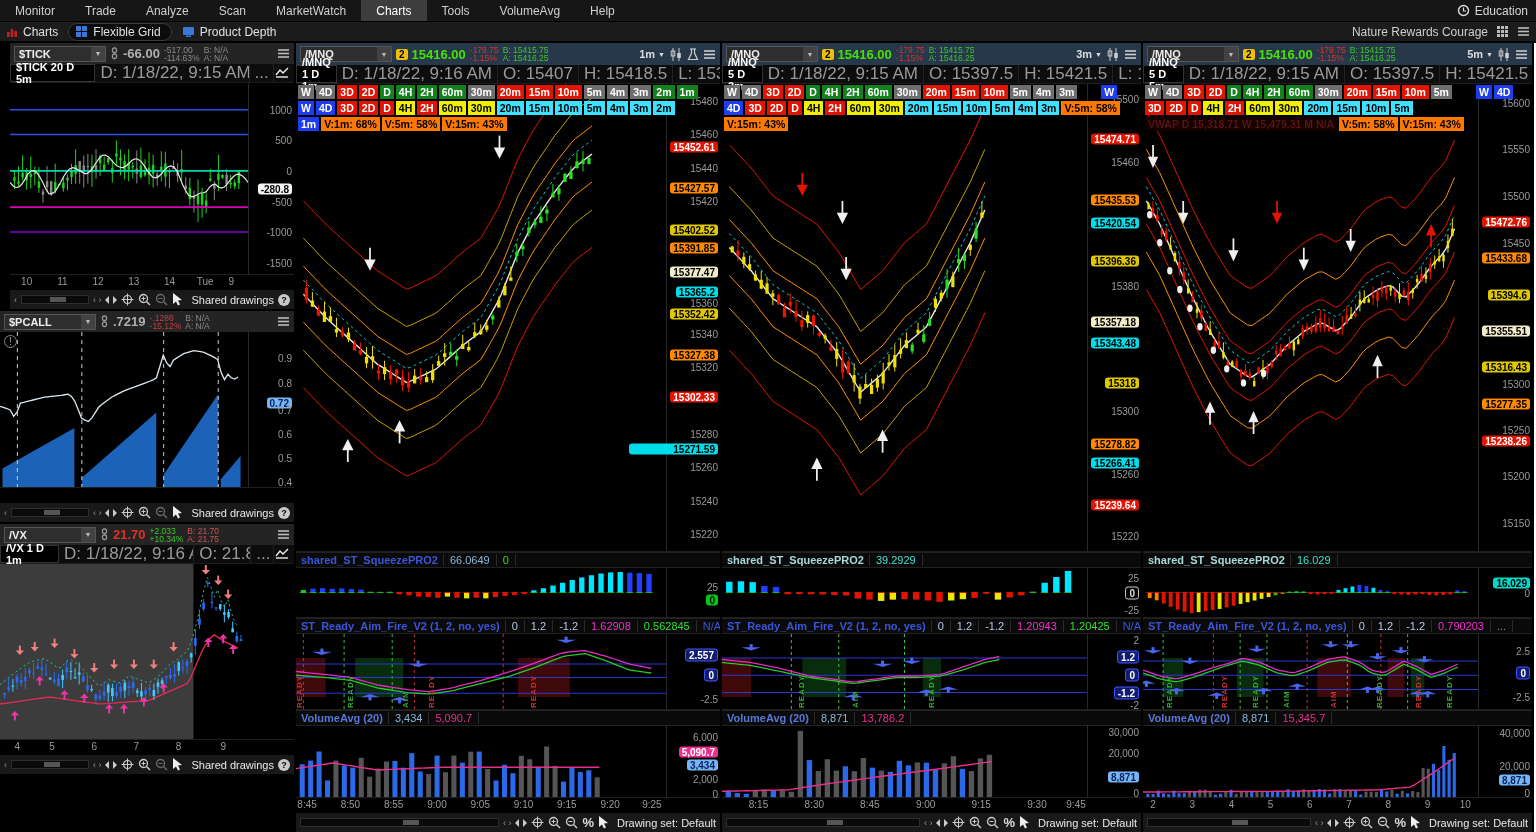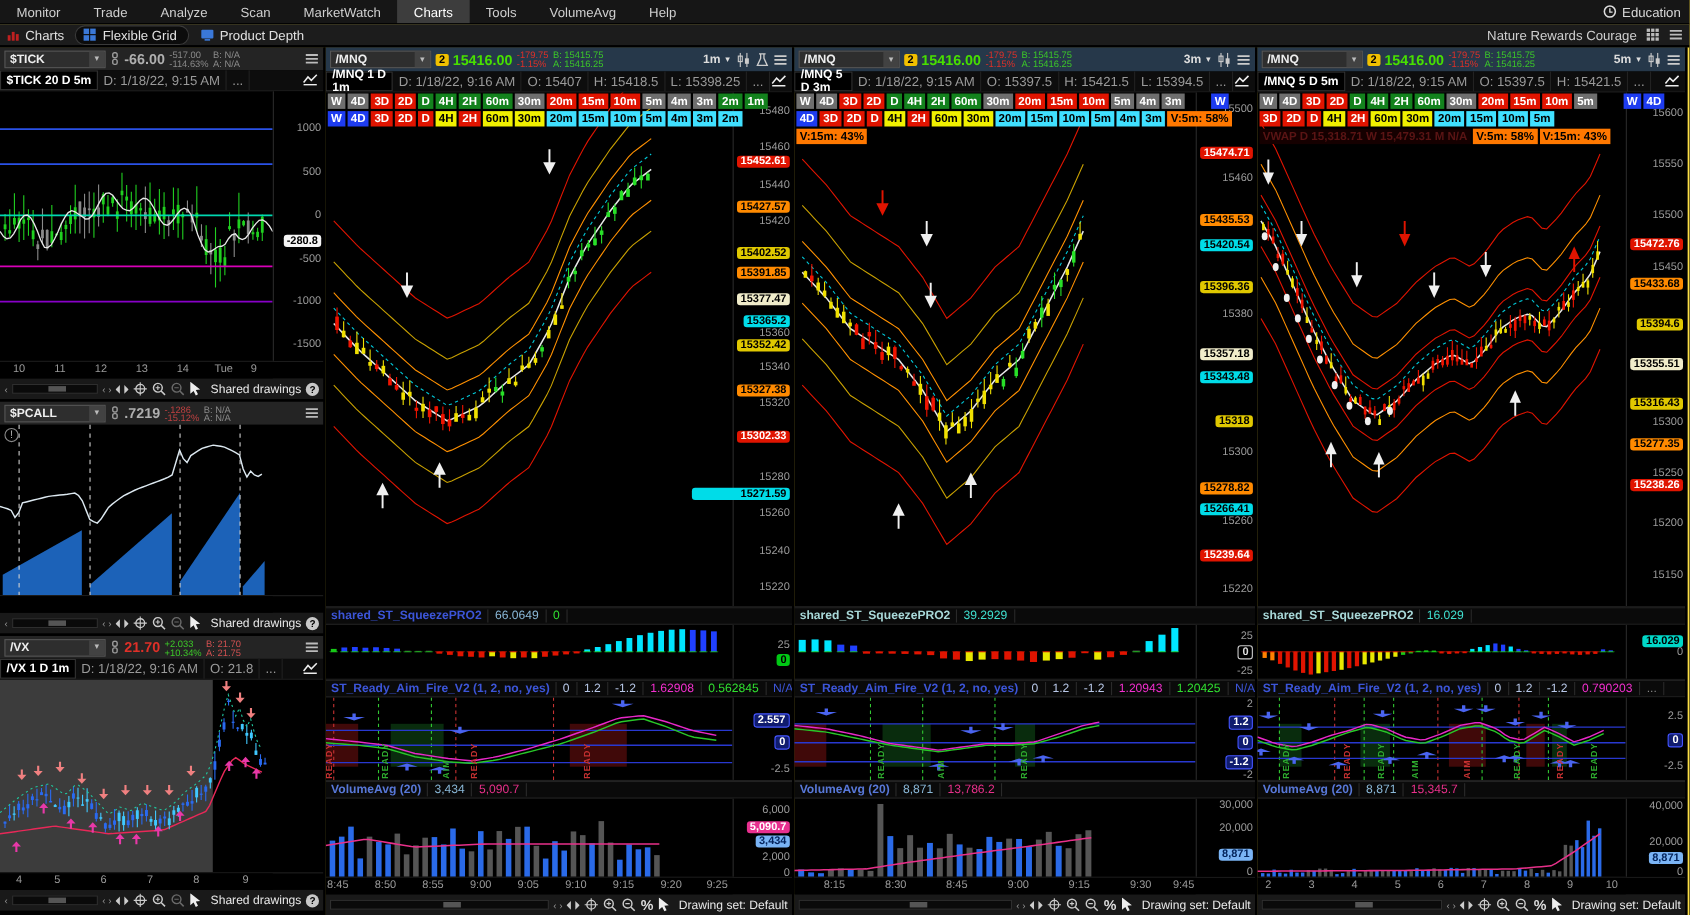--- a/index.html
+++ b/index.html
@@ -1,17 +1,17 @@
 <!DOCTYPE html>
 <html><head>
 <meta charset="utf-8">
 <style>
 html,body{margin:0;padding:0;background:#000;font-family:"Liberation Sans",sans-serif;}
 *{box-sizing:border-box;}
-.app{width:1536px;height:832px;background:#fde047;overflow:hidden;position:relative;color:#ccc;font-size:11px;}
+.app{width:1536px;height:832px;background:#ffffff;overflow:hidden;position:relative;color:#ccc;font-size:11px;}
 
 .menubar{height:22px;background:#161616;display:flex;align-items:center;border-bottom:1px solid #000;}
 .menu-item{padding:2px 15px;font-size:12px;color:#cfcfcf;cursor:default;height:100%;display:flex;align-items:center;}
 .menu-item.active{background:#3d3d3d;color:#fff;}
 .menu-right{margin-left:auto;display:flex;align-items:center;gap:5px;padding-right:8px;color:#d8d8d8;font-size:12px;}
 
 .subbar{height:21px;background:#1c1c1c;display:flex;align-items:center;border-bottom:2px solid #000;padding-left:6px;gap:10px;}
 .sub-item{display:flex;align-items:center;gap:5px;color:#e0e0e0;font-size:12px;}
 .pill{background:#0c0c0c;border:1px solid #3a3a3a;border-radius:9px;padding:1px 10px 1px 6px;}
 .subbar-right{margin-left:auto;display:flex;align-items:center;gap:8px;padding-right:6px;color:#cfcfcf;font-size:12px;}
@@ -26,21 +26,21 @@
 .sym-select{background:#2e2e2e;border:1px solid #555;height:16px;display:flex;align-items:center;width:92px;font-weight:bold;color:#eee;font-size:11px;padding-left:4px;}
 .sym-select .dd{margin-left:auto;background:#424242;width:14px;height:100%;display:flex;align-items:center;justify-content:center;font-size:7px;color:#bbb;}
 .badge2{background:#f0c000;color:#000;font-weight:bold;font-size:10px;padding:0 3px;border-radius:2px;}
 .last{font-weight:bold;font-size:13px;}
 .stack{display:flex;flex-direction:column;line-height:8px;font-size:8.5px;}
 .tf-select{margin-left:auto;display:flex;align-items:center;gap:3px;color:#ddd;font-weight:bold;font-size:11px;}
 .hicon{display:flex;align-items:center;color:#ccc;}
 
 .ptitle{height:19px;background:#0d0d0d;display:flex;align-items:center;flex:none;border-bottom:1px solid #1c1c1c;}
 .ptitle .tname{background:#000;border:1px solid #333;color:#fff;font-weight:bold;font-size:11px;padding:0 5px;height:100%;display:flex;align-items:center;}
-.tfield{color:#9a9a9a;font-size:12px;padding:0 5px;border-right:1px solid #222;height:100%;display:flex;align-items:center;white-space:nowrap;overflow:hidden;}
+.tfield{color:#9a9a9a;font-size:17px;padding:0 5px;border-right:1px solid #222;height:100%;display:flex;align-items:center;white-space:nowrap;overflow:hidden;}
 .ticon{margin-left:auto;padding-right:4px;color:#ddd;}
 
 .chips-overlay{position:absolute;top:1px;left:2px;z-index:5;right:56px;}
 .chip-row{margin-bottom:2px;line-height:14px;white-space:nowrap;}
 .chip{display:inline-block;font-size:10.5px;font-weight:bold;padding:0 3px;margin-right:2px;line-height:14px;}
 .chip.w{background:#6e6e6e;color:#fff;}.chip.r{background:#e01400;color:#fff;}
 .chip.g{background:#13821d;color:#fff;}.chip.y{background:#f0f000;color:#000;}
 .chip.c{background:#40e0ff;color:#000;}.chip.b{background:#1e3cf0;color:#fff;}
 .chip.o{background:#ff7800;color:#000;}.chip.gap{background:transparent;min-width:20px;}
 .chip.dk{background:#150000;color:#5a1414;}
@@ -146,21 +146,21 @@
           <g stroke="#bbb" stroke-width="1.6">
             <line x1="1" y1="2" x2="12" y2="2"></line>
             <line x1="1" y1="5.5" x2="12" y2="5.5"></line>
             <line x1="1" y1="9" x2="12" y2="9"></line>
           </g>
         </svg>
     </div>
   </div>
   <div class="main">
     <div class="left-col" id="left-col">
-        <div class="mini" style="height: 322px;">
+        <div class="mini" style="height: 268px; padding-left: 10px;">
     <div class="phead">
       <div class="sym-select">
               <span>$TICK</span>
               <span class="dd">▼</span>
             </div>
       <svg width="9" height="13" viewBox="0 0 9 13">
               <g fill="none" stroke="#999" stroke-width="1.3">
                 <rect x="2.5" y="1" width="4" height="4.5" rx="1.5"></rect>
                 <rect x="2.5" y="7" width="4" height="4.5" rx="1.5"></rect>
               </g>
@@ -416,20 +416,29 @@
                 <polygon points="1,100 1,88 30,62 30,100" fill="#1c62b8"></polygon>
                 <polygon points="33,100 33,94 63,52 63,100" fill="#1c62b8"></polygon>
                 <polygon points="66,100 66,92 88,40 88,100" fill="#1c62b8"></polygon>
                 <polygon points="89,100 89,95 97,80 97,100" fill="#1c62b8"></polygon>
                 <line x1="7" y1="0" x2="7" y2="100" stroke="#cfcfcf" stroke-width="1" stroke-dasharray="4,4" class="ns"></line>
                 <line x1="33" y1="0" x2="33" y2="100" stroke="#cfcfcf" stroke-width="1" stroke-dasharray="4,4" class="ns"></line>
                 <line x1="66" y1="0" x2="66" y2="100" stroke="#cfcfcf" stroke-width="1" stroke-dasharray="4,4" class="ns"></line>
                 <line x1="88" y1="0" x2="88" y2="100" stroke="#cfcfcf" stroke-width="1" stroke-dasharray="4,4" class="ns"></line>
                 <path d="M0.00 48.00 L1.37 48.69 L2.74 49.37 L4.11 50.34 L5.49 54.46 L6.86 51.71 L8.23 45.91 L9.60 45.36 L10.97 44.81 L12.34 44.26 L13.71 43.71 L15.09 43.17 L16.46 42.62 L17.83 42.07 L19.20 41.80 L20.57 41.57 L21.94 41.34 L23.31 41.11 L24.69 40.83 L26.06 40.49 L27.43 40.14 L28.80 41.60 L30.17 44.69 L31.54 50.17 L32.91 55.66 L34.29 56.86 L35.66 57.77 L37.03 55.43 L38.40 52.00 L39.77 48.57 L41.14 46.63 L42.51 44.98 L43.89 43.34 L45.26 41.79 L46.63 40.70 L48.00 39.60 L49.37 38.50 L50.74 37.55 L52.11 36.73 L53.49 35.91 L54.86 35.09 L56.23 34.26 L57.60 33.44 L58.97 32.62 L60.34 31.77 L61.71 30.86 L63.09 29.54 L64.46 22.23 L65.83 14.91 L67.20 20.00 L68.57 22.29 L69.94 18.17 L71.31 16.69 L72.69 15.31 L74.06 13.97 L75.43 13.29 L76.80 12.60 L78.17 12.04 L79.54 12.39 L80.91 12.73 L82.29 13.21 L83.66 14.24 L85.03 15.27 L86.40 16.40 L87.77 17.77 L89.14 26.00 L90.51 30.71 L91.89 27.29 L93.26 29.51 L94.63 30.37 L96.00 29.00 " fill="none" stroke="#dce8f0" stroke-width="1.3" class="ns"></path>
               </svg>
+            </div>
+      <div class="gutter" style="width: 46px;">
+              <div class="al" style="top: 17%;">0.9</div>
+              <div class="al" style="top: 33%;">0.8</div>
+              <div class="al bdg ltblue" style="top: 45.5%;">0.72</div>
+              <div class="al" style="top: 50%;">0.7</div>
+              <div class="al" style="top: 65.5%;">0.6</div>
+              <div class="al" style="top: 81%;">0.5</div>
+              <div class="al" style="top: 96.5%;">0.4</div>
             </div>
     <div class="warn">!</div>
           </div>
     <div class="xaxis" style="margin-right: 46px;"></div>
     <div class="pfoot">
       <span class="arrowbtns">‹</span>
       <div class="scroll">
               <div class="thumb" style="left:42%"></div>
             </div>
       <span class="arrowbtns">‹ ›</span>
@@ -790,20 +799,21 @@
             </span>
       <span class="ticon"><svg width="16" height="12" viewBox="0 0 16 12">
                 <polyline points="2,9 6,4 9,7 14,2" fill="none" stroke="#eee" stroke-width="1.4"></polyline>
                 <line x1="2" y1="11" x2="14" y2="11" stroke="#eee" stroke-width="1.4"></line>
               </svg></span>
     </div>
     <div class="pane grow price-pane">
       <div class="chips-overlay">
               <div class="chip-row"><span class="chip w">W</span><span class="chip w">4D</span><span class="chip r">3D</span><span class="chip r">2D</span><span class="chip g">D</span><span class="chip g">4H</span><span class="chip g">2H</span><span class="chip g">60m</span><span class="chip w">30m</span><span class="chip r">20m</span><span class="chip r">15m</span><span class="chip r">10m</span><span class="chip w">5m</span><span class="chip w">4m</span><span class="chip w">3m</span><span class="chip g">2m</span><span class="chip g">1m</span></div>
               <div class="chip-row"><span class="chip b">W</span><span class="chip b">4D</span><span class="chip r">3D</span><span class="chip r">2D</span><span class="chip r">D</span><span class="chip y">4H</span><span class="chip r">2H</span><span class="chip y">60m</span><span class="chip y">30m</span><span class="chip c">20m</span><span class="chip c">15m</span><span class="chip c">10m</span><span class="chip c">5m</span><span class="chip c">4m</span><span class="chip c">3m</span><span class="chip c">2m</span></div>
+              <div class="chip-row"><span class="chip b">1m</span><span class="chip o">V:1m: 68%</span><span class="chip o">V:5m: 58%</span><span class="chip o">V:15m: 43%</span></div>
             </div>
       <div class="plot price-plot" style="right: 54px;">
               <svg viewBox="0 0 100 100" preserveAspectRatio="none">
                 <path d="M2.00 39.00 L3.11 39.93 L4.23 40.86 L5.34 41.79 L6.46 42.71 L7.57 43.64 L8.69 44.49 L9.80 45.29 L10.91 46.08 L12.03 46.88 L13.14 47.67 L14.26 48.47 L15.37 49.27 L16.49 50.06 L17.60 50.86 L18.71 51.65 L19.83 52.45 L20.94 53.24 L22.06 54.03 L23.17 54.59 L24.29 55.14 L25.40 55.70 L26.51 56.26 L27.63 56.81 L28.74 57.37 L29.86 57.93 L30.97 57.64 L32.09 57.22 L33.20 56.80 L34.31 56.38 L35.43 55.96 L36.54 55.55 L37.66 55.13 L38.77 54.45 L39.89 53.65 L41.00 52.86 L42.11 52.06 L43.23 51.27 L44.34 50.47 L45.46 49.73 L46.57 49.06 L47.69 48.39 L48.80 47.72 L49.91 47.05 L51.03 45.56 L52.14 44.00 L53.26 42.44 L54.37 40.88 L55.49 39.03 L56.60 36.80 L57.71 34.57 L58.83 32.34 L59.94 30.11 L61.06 28.41 L62.17 26.74 L63.29 25.07 L64.40 23.53 L65.51 22.23 L66.63 20.93 L67.74 19.63 L68.86 18.33 L69.97 17.03 L71.09 15.91 L72.20 14.80 L73.31 13.69 L74.43 12.57 L75.54 11.67 L76.66 11.01 L77.77 10.34 L78.89 9.67 L80.00 9.00 " fill="none" stroke="#ff9000" stroke-width="1" class="ns"></path>
                 <path d="M2.00 51.00 L3.11 51.93 L4.23 52.86 L5.34 53.79 L6.46 54.71 L7.57 55.64 L8.69 56.49 L9.80 57.29 L10.91 58.08 L12.03 58.88 L13.14 59.67 L14.26 60.47 L15.37 61.27 L16.49 62.06 L17.60 62.86 L18.71 63.65 L19.83 64.45 L20.94 65.24 L22.06 66.03 L23.17 66.59 L24.29 67.14 L25.40 67.70 L26.51 68.26 L27.63 68.81 L28.74 69.37 L29.86 69.93 L30.97 69.64 L32.09 69.22 L33.20 68.80 L34.31 68.38 L35.43 67.96 L36.54 67.55 L37.66 67.13 L38.77 66.45 L39.89 65.65 L41.00 64.86 L42.11 64.06 L43.23 63.27 L44.34 62.47 L45.46 61.73 L46.57 61.06 L47.69 60.39 L48.80 59.72 L49.91 59.05 L51.03 57.56 L52.14 56.00 L53.26 54.44 L54.37 52.88 L55.49 51.03 L56.60 48.80 L57.71 46.57 L58.83 44.34 L59.94 42.11 L61.06 40.41 L62.17 38.74 L63.29 37.07 L64.40 35.53 L65.51 34.23 L66.63 32.93 L67.74 31.63 L68.86 30.33 L69.97 29.03 L71.09 27.91 L72.20 26.80 L73.31 25.69 L74.43 24.57 L75.54 23.67 L76.66 23.01 L77.77 22.34 L78.89 21.67 L80.00 21.00 " fill="none" stroke="#ff9000" stroke-width="1" class="ns"></path>
                 <path d="M2.00 33.00 L3.11 33.93 L4.23 34.86 L5.34 35.79 L6.46 36.71 L7.57 37.64 L8.69 38.49 L9.80 39.29 L10.91 40.08 L12.03 40.88 L13.14 41.67 L14.26 42.47 L15.37 43.27 L16.49 44.06 L17.60 44.86 L18.71 45.65 L19.83 46.45 L20.94 47.24 L22.06 48.03 L23.17 48.59 L24.29 49.14 L25.40 49.70 L26.51 50.26 L27.63 50.81 L28.74 51.37 L29.86 51.93 L30.97 51.64 L32.09 51.22 L33.20 50.80 L34.31 50.38 L35.43 49.96 L36.54 49.55 L37.66 49.13 L38.77 48.45 L39.89 47.65 L41.00 46.86 L42.11 46.06 L43.23 45.27 L44.34 44.47 L45.46 43.73 L46.57 43.06 L47.69 42.39 L48.80 41.72 L49.91 41.05 L51.03 39.56 L52.14 38.00 L53.26 36.44 L54.37 34.88 L55.49 33.03 L56.60 30.80 L57.71 28.57 L58.83 26.34 L59.94 24.11 L61.06 22.41 L62.17 20.74 L63.29 19.07 L64.40 17.53 L65.51 16.23 L66.63 14.93 L67.74 13.63 L68.86 12.33 L69.97 11.03 L71.09 9.91 L72.20 8.80 L73.31 7.69 L74.43 6.57 L75.54 5.67 L76.66 5.01 L77.77 4.34 L78.89 3.67 L80.00 3.00 " fill="none" stroke="#c8a000" stroke-width="1" class="ns"></path>
                 <path d="M2.00 57.00 L3.11 57.93 L4.23 58.86 L5.34 59.79 L6.46 60.71 L7.57 61.64 L8.69 62.49 L9.80 63.29 L10.91 64.08 L12.03 64.88 L13.14 65.67 L14.26 66.47 L15.37 67.27 L16.49 68.06 L17.60 68.86 L18.71 69.65 L19.83 70.45 L20.94 71.24 L22.06 72.03 L23.17 72.59 L24.29 73.14 L25.40 73.70 L26.51 74.26 L27.63 74.81 L28.74 75.37 L29.86 75.93 L30.97 75.64 L32.09 75.22 L33.20 74.80 L34.31 74.38 L35.43 73.96 L36.54 73.55 L37.66 73.13 L38.77 72.45 L39.89 71.65 L41.00 70.86 L42.11 70.06 L43.23 69.27 L44.34 68.47 L45.46 67.73 L46.57 67.06 L47.69 66.39 L48.80 65.72 L49.91 65.05 L51.03 63.56 L52.14 62.00 L53.26 60.44 L54.37 58.88 L55.49 57.03 L56.60 54.80 L57.71 52.57 L58.83 50.34 L59.94 48.11 L61.06 46.41 L62.17 44.74 L63.29 43.07 L64.40 41.53 L65.51 40.23 L66.63 38.93 L67.74 37.63 L68.86 36.33 L69.97 35.03 L71.09 33.91 L72.20 32.80 L73.31 31.69 L74.43 30.57 L75.54 29.67 L76.66 29.01 L77.77 28.34 L78.89 27.67 L80.00 27.00 " fill="none" stroke="#c8a000" stroke-width="1" class="ns"></path>
                 <path d="M2.00 25.00 L3.11 25.93 L4.23 26.86 L5.34 27.79 L6.46 28.71 L7.57 29.64 L8.69 30.49 L9.80 31.29 L10.91 32.08 L12.03 32.88 L13.14 33.67 L14.26 34.47 L15.37 35.27 L16.49 36.06 L17.60 36.86 L18.71 37.65 L19.83 38.45 L20.94 39.24 L22.06 40.03 L23.17 40.59 L24.29 41.14 L25.40 41.70 L26.51 42.26 L27.63 42.81 L28.74 43.37 L29.86 43.93 L30.97 43.64 L32.09 43.22 L33.20 42.80 L34.31 42.38 L35.43 41.96 L36.54 41.55 L37.66 41.13 L38.77 40.45 L39.89 39.65 L41.00 38.86 L42.11 38.06 L43.23 37.27 L44.34 36.47 L45.46 35.73 L46.57 35.06 L47.69 34.39 L48.80 33.72 L49.91 33.05 L51.03 31.56 L52.14 30.00 L53.26 28.44 L54.37 26.88 L55.49 25.03 L56.60 22.80 L57.71 20.57 L58.83 18.34 L59.94 16.11 L61.06 14.41 L62.17 12.74 L63.29 11.07 L64.40 9.53 L65.51 8.23 L66.63 6.93 L67.74 5.63 L68.86 4.33 L69.97 3.03 L71.09 1.91 L72.20 0.80 L73.31 -0.31 L74.43 -1.43 L75.54 -2.33 L76.66 -2.99 L77.77 -3.66 L78.89 -4.33 L80.00 -5.00 " fill="none" stroke="#e01400" stroke-width="1" class="ns"></path>
                 <path d="M2.00 65.00 L3.11 65.93 L4.23 66.86 L5.34 67.79 L6.46 68.71 L7.57 69.64 L8.69 70.49 L9.80 71.29 L10.91 72.08 L12.03 72.88 L13.14 73.67 L14.26 74.47 L15.37 75.27 L16.49 76.06 L17.60 76.86 L18.71 77.65 L19.83 78.45 L20.94 79.24 L22.06 80.03 L23.17 80.59 L24.29 81.14 L25.40 81.70 L26.51 82.26 L27.63 82.81 L28.74 83.37 L29.86 83.93 L30.97 83.64 L32.09 83.22 L33.20 82.80 L34.31 82.38 L35.43 81.96 L36.54 81.55 L37.66 81.13 L38.77 80.45 L39.89 79.65 L41.00 78.86 L42.11 78.06 L43.23 77.27 L44.34 76.47 L45.46 75.73 L46.57 75.06 L47.69 74.39 L48.80 73.72 L49.91 73.05 L51.03 71.56 L52.14 70.00 L53.26 68.44 L54.37 66.88 L55.49 65.03 L56.60 62.80 L57.71 60.57 L58.83 58.34 L59.94 56.11 L61.06 54.41 L62.17 52.74 L63.29 51.07 L64.40 49.53 L65.51 48.23 L66.63 46.93 L67.74 45.63 L68.86 44.33 L69.97 43.03 L71.09 41.91 L72.20 40.80 L73.31 39.69 L74.43 38.57 L75.54 37.67 L76.66 37.01 L77.77 36.34 L78.89 35.67 L80.00 35.00 " fill="none" stroke="#e01400" stroke-width="1" class="ns"></path>
                 <path d="M2.00 42.00 L3.11 42.93 L4.23 43.86 L5.34 44.79 L6.46 45.71 L7.57 46.64 L8.69 47.49 L9.80 48.29 L10.91 49.08 L12.03 49.88 L13.14 50.67 L14.26 51.47 L15.37 52.27 L16.49 53.06 L17.60 53.86 L18.71 54.65 L19.83 55.45 L20.94 56.24 L22.06 57.03 L23.17 57.59 L24.29 58.14 L25.40 58.70 L26.51 59.26 L27.63 59.81 L28.74 60.37 L29.86 60.93 L30.97 60.64 L32.09 60.22 L33.20 59.80 L34.31 59.38 L35.43 58.96 L36.54 58.55 L37.66 58.13 L38.77 57.45 L39.89 56.65 L41.00 55.86 L42.11 55.06 L43.23 54.27 L44.34 53.47 L45.46 52.73 L46.57 52.06 L47.69 51.39 L48.80 50.72 L49.91 50.05 L51.03 48.56 L52.14 47.00 L53.26 45.44 L54.37 43.88 L55.49 42.03 L56.60 39.80 L57.71 37.57 L58.83 35.34 L59.94 33.11 L61.06 31.41 L62.17 29.74 L63.29 28.07 L64.40 26.53 L65.51 25.23 L66.63 23.93 L67.74 22.63 L68.86 21.33 L69.97 20.03 L71.09 18.91 L72.20 17.80 L73.31 16.69 L74.43 15.57 L75.54 14.67 L76.66 14.01 L77.77 13.34 L78.89 12.67 L80.00 12.00 " fill="none" stroke="#00c8d8" stroke-width="1" stroke-dasharray="3,3" class="ns"></path>

